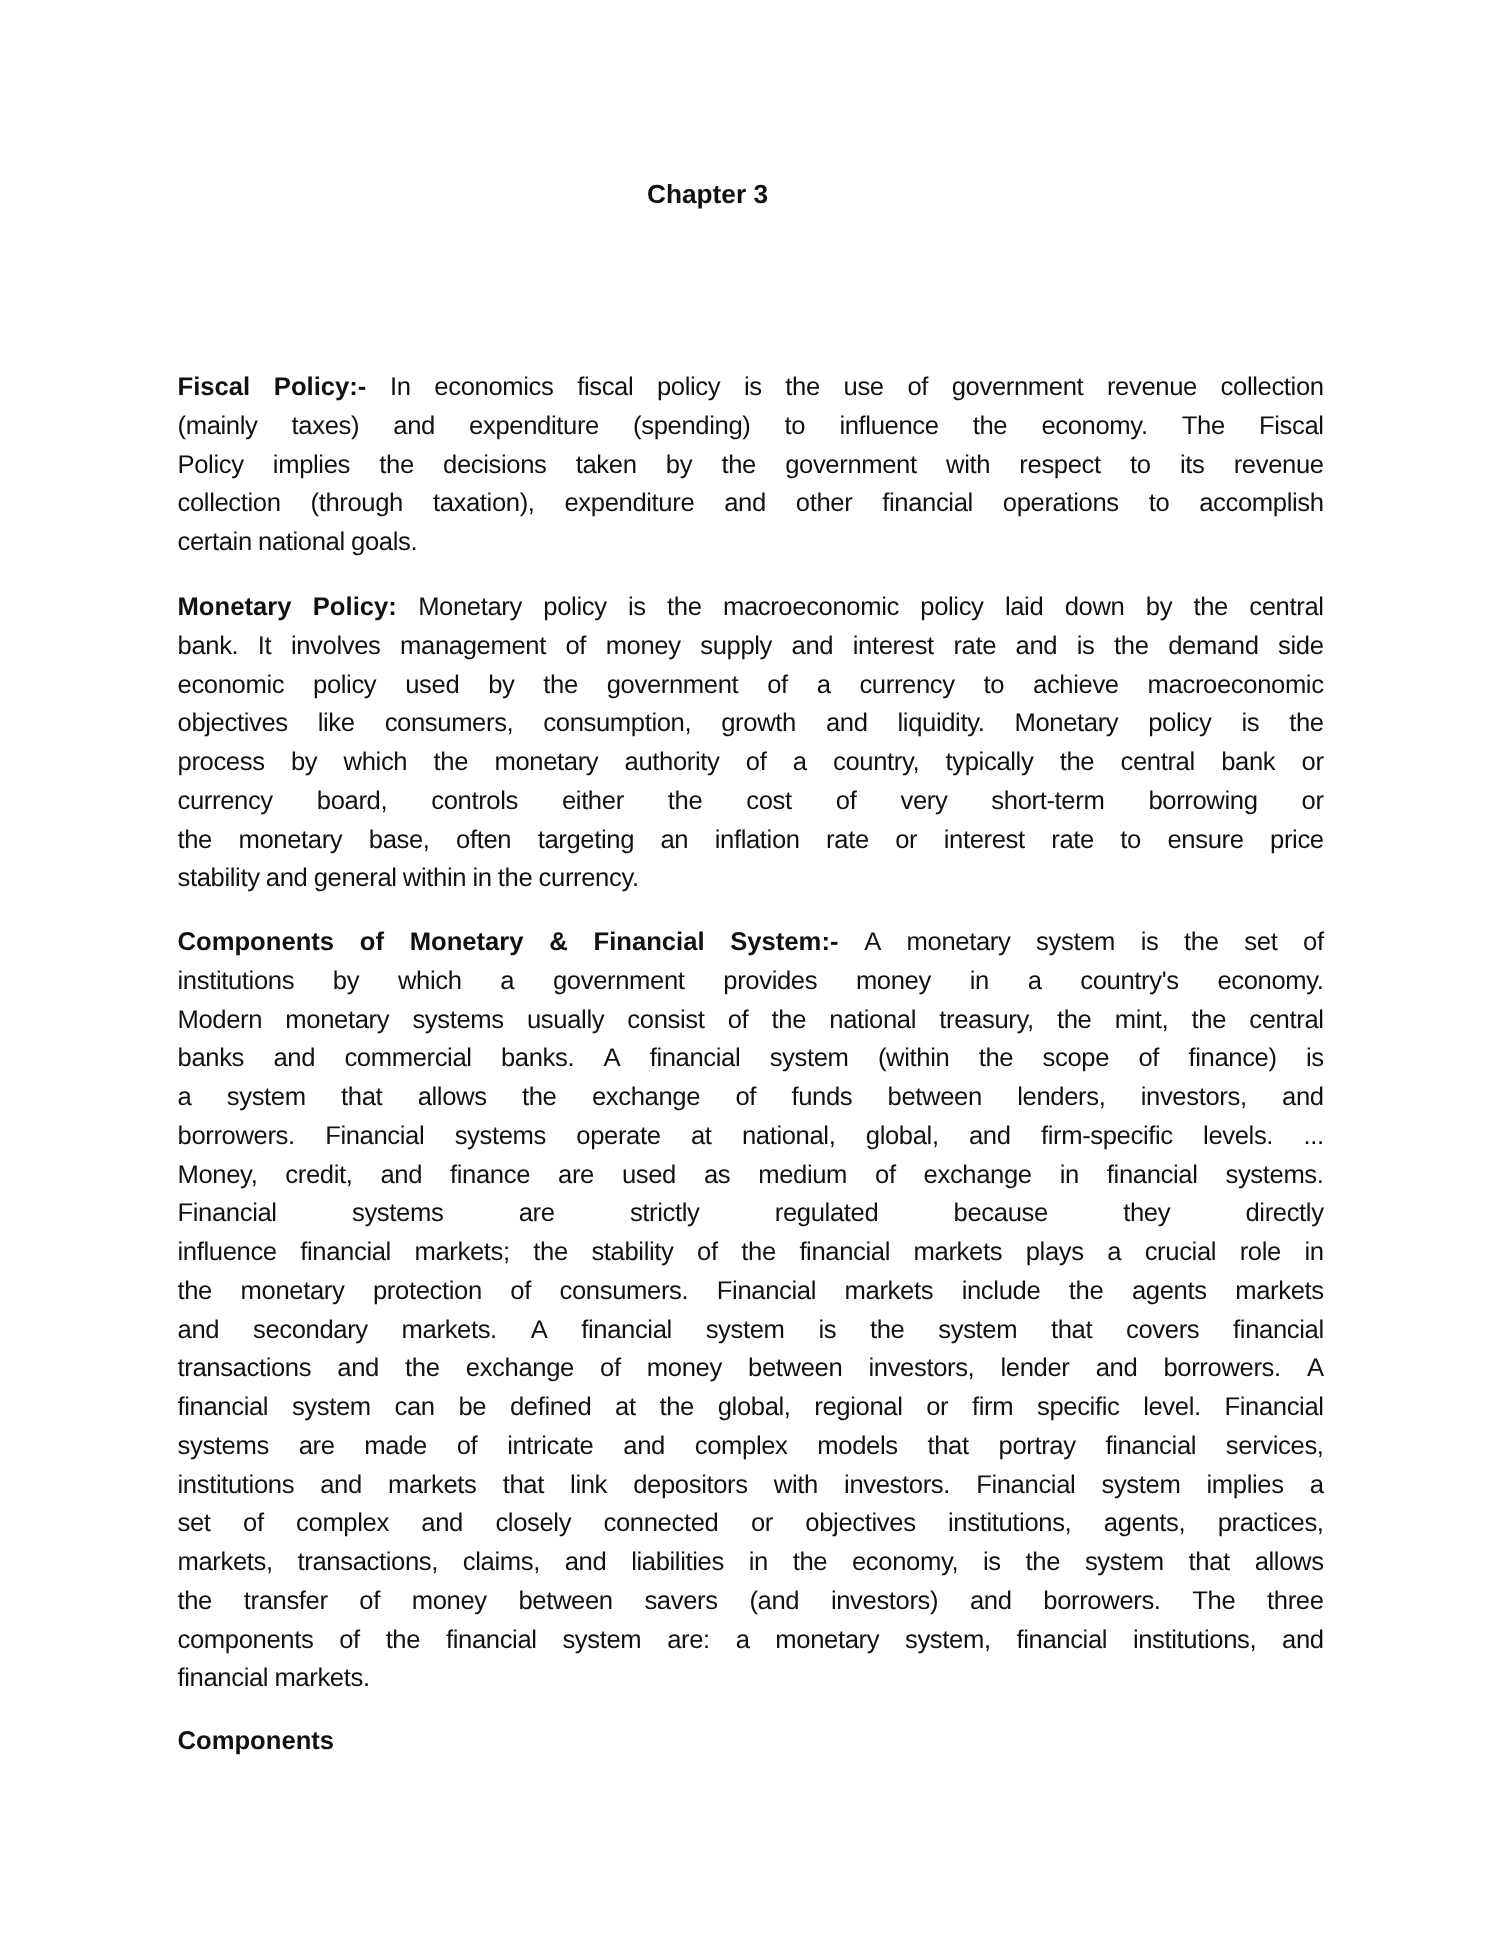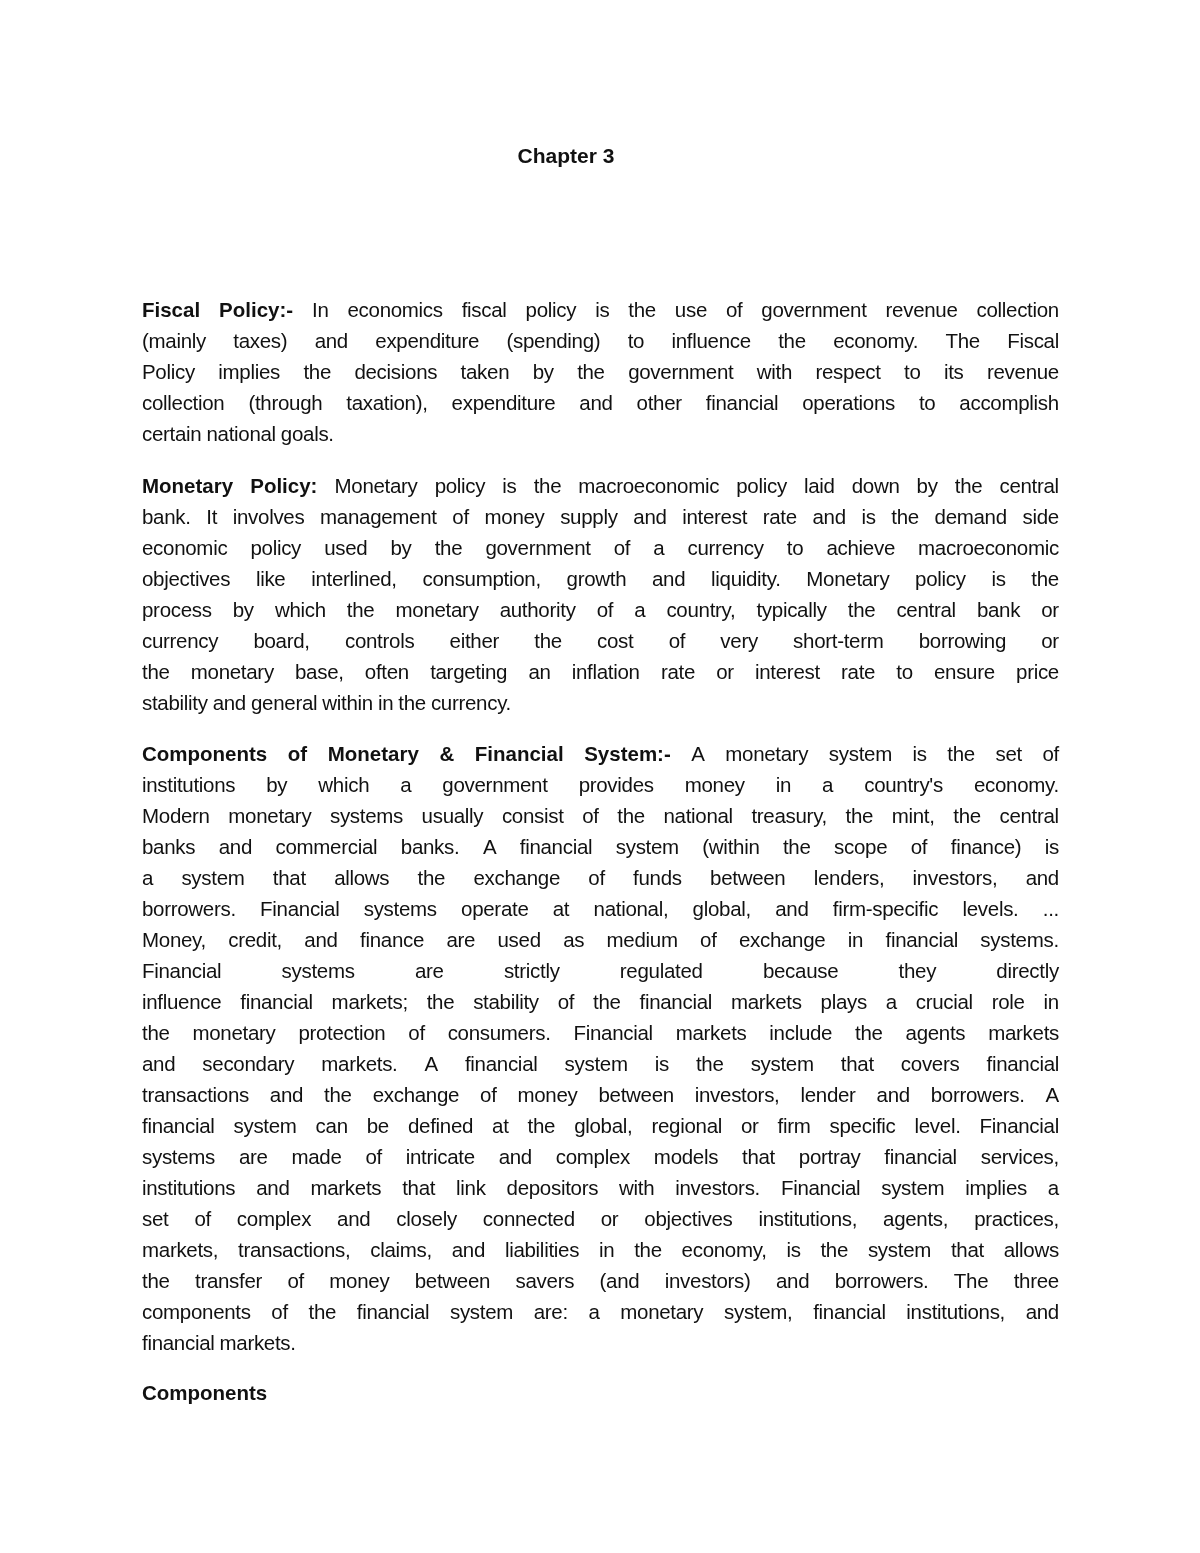--- a/index.html
+++ b/index.html
@@ -74,21 +74,21 @@
       <div class="jline"><span class="w b">Fiscal</span><span class="w b">Policy:-</span><span class="w">In</span><span class="w">economics</span><span class="w">fiscal</span><span class="w">policy</span><span class="w">is</span><span class="w">the</span><span class="w">use</span><span class="w">of</span><span class="w">government</span><span class="w">revenue</span><span class="w">collection</span></div>
       <div class="jline"><span class="w">(mainly</span><span class="w">taxes)</span><span class="w">and</span><span class="w">expenditure</span><span class="w">(spending)</span><span class="w">to</span><span class="w">influence</span><span class="w">the</span><span class="w">economy.</span><span class="w">The</span><span class="w">Fiscal</span></div>
       <div class="jline"><span class="w">Policy</span><span class="w">implies</span><span class="w">the</span><span class="w">decisions</span><span class="w">taken</span><span class="w">by</span><span class="w">the</span><span class="w">government</span><span class="w">with</span><span class="w">respect</span><span class="w">to</span><span class="w">its</span><span class="w">revenue</span></div>
       <div class="jline"><span class="w">collection</span><span class="w">(through</span><span class="w">taxation),</span><span class="w">expenditure</span><span class="w">and</span><span class="w">other</span><span class="w">financial</span><span class="w">operations</span><span class="w">to</span><span class="w">accomplish</span></div>
       <div class="jline last"><span class="w">certain</span><span class="w">national</span><span class="w">goals.</span></div>
     </div>
   <div class="para" id="sec1" style="top: 470px;">
       <div class="jline"><span class="w b">Monetary</span><span class="w b">Policy:</span><span class="w">Monetary</span><span class="w">policy</span><span class="w">is</span><span class="w">the</span><span class="w">macroeconomic</span><span class="w">policy</span><span class="w">laid</span><span class="w">down</span><span class="w">by</span><span class="w">the</span><span class="w">central</span></div>
       <div class="jline"><span class="w">bank.</span><span class="w">It</span><span class="w">involves</span><span class="w">management</span><span class="w">of</span><span class="w">money</span><span class="w">supply</span><span class="w">and</span><span class="w">interest</span><span class="w">rate</span><span class="w">and</span><span class="w">is</span><span class="w">the</span><span class="w">demand</span><span class="w">side</span></div>
       <div class="jline"><span class="w">economic</span><span class="w">policy</span><span class="w">used</span><span class="w">by</span><span class="w">the</span><span class="w">government</span><span class="w">of</span><span class="w">a</span><span class="w">currency</span><span class="w">to</span><span class="w">achieve</span><span class="w">macroeconomic</span></div>
-      <div class="jline"><span class="w">objectives</span><span class="w">like</span><span class="w">interlined,</span><span class="w">consumption,</span><span class="w">growth</span><span class="w">and</span><span class="w">liquidity.</span><span class="w">Monetary</span><span class="w">policy</span><span class="w">is</span><span class="w">the</span></div>
+      <div class="jline"><span class="w">objectives</span><span class="w">like</span><span class="w">consumers,</span><span class="w">consumption,</span><span class="w">growth</span><span class="w">and</span><span class="w">liquidity.</span><span class="w">Monetary</span><span class="w">policy</span><span class="w">is</span><span class="w">the</span></div>
       <div class="jline"><span class="w">process</span><span class="w">by</span><span class="w">which</span><span class="w">the</span><span class="w">monetary</span><span class="w">authority</span><span class="w">of</span><span class="w">a</span><span class="w">country,</span><span class="w">typically</span><span class="w">the</span><span class="w">central</span><span class="w">bank</span><span class="w">or</span></div>
       <div class="jline"><span class="w">currency</span><span class="w">board,</span><span class="w">controls</span><span class="w">either</span><span class="w">the</span><span class="w">cost</span><span class="w">of</span><span class="w">very</span><span class="w">short-term</span><span class="w">borrowing</span><span class="w">or</span></div>
       <div class="jline"><span class="w">the</span><span class="w">monetary</span><span class="w">base,</span><span class="w">often</span><span class="w">targeting</span><span class="w">an</span><span class="w">inflation</span><span class="w">rate</span><span class="w">or</span><span class="w">interest</span><span class="w">rate</span><span class="w">to</span><span class="w">ensure</span><span class="w">price</span></div>
       <div class="jline last"><span class="w">stability</span><span class="w">and</span><span class="w">general</span><span class="w">within</span><span class="w">in</span><span class="w">the</span><span class="w">currency.</span></div>
     </div>
   <div class="para" id="sec2" style="top: 738px;">
       <div class="jline"><span class="w b">Components</span><span class="w b">of</span><span class="w b">Monetary</span><span class="w b">&amp;</span><span class="w b">Financial</span><span class="w b">System:-</span><span class="w">A</span><span class="w">monetary</span><span class="w">system</span><span class="w">is</span><span class="w">the</span><span class="w">set</span><span class="w">of</span></div>
       <div class="jline"><span class="w">institutions</span><span class="w">by</span><span class="w">which</span><span class="w">a</span><span class="w">government</span><span class="w">provides</span><span class="w">money</span><span class="w">in</span><span class="w">a</span><span class="w">country's</span><span class="w">economy.</span></div>
       <div class="jline"><span class="w">Modern</span><span class="w">monetary</span><span class="w">systems</span><span class="w">usually</span><span class="w">consist</span><span class="w">of</span><span class="w">the</span><span class="w">national</span><span class="w">treasury,</span><span class="w">the</span><span class="w">mint,</span><span class="w">the</span><span class="w">central</span></div>
       <div class="jline"><span class="w">banks</span><span class="w">and</span><span class="w">commercial</span><span class="w">banks.</span><span class="w">A</span><span class="w">financial</span><span class="w">system</span><span class="w">(within</span><span class="w">the</span><span class="w">scope</span><span class="w">of</span><span class="w">finance)</span><span class="w">is</span></div>

